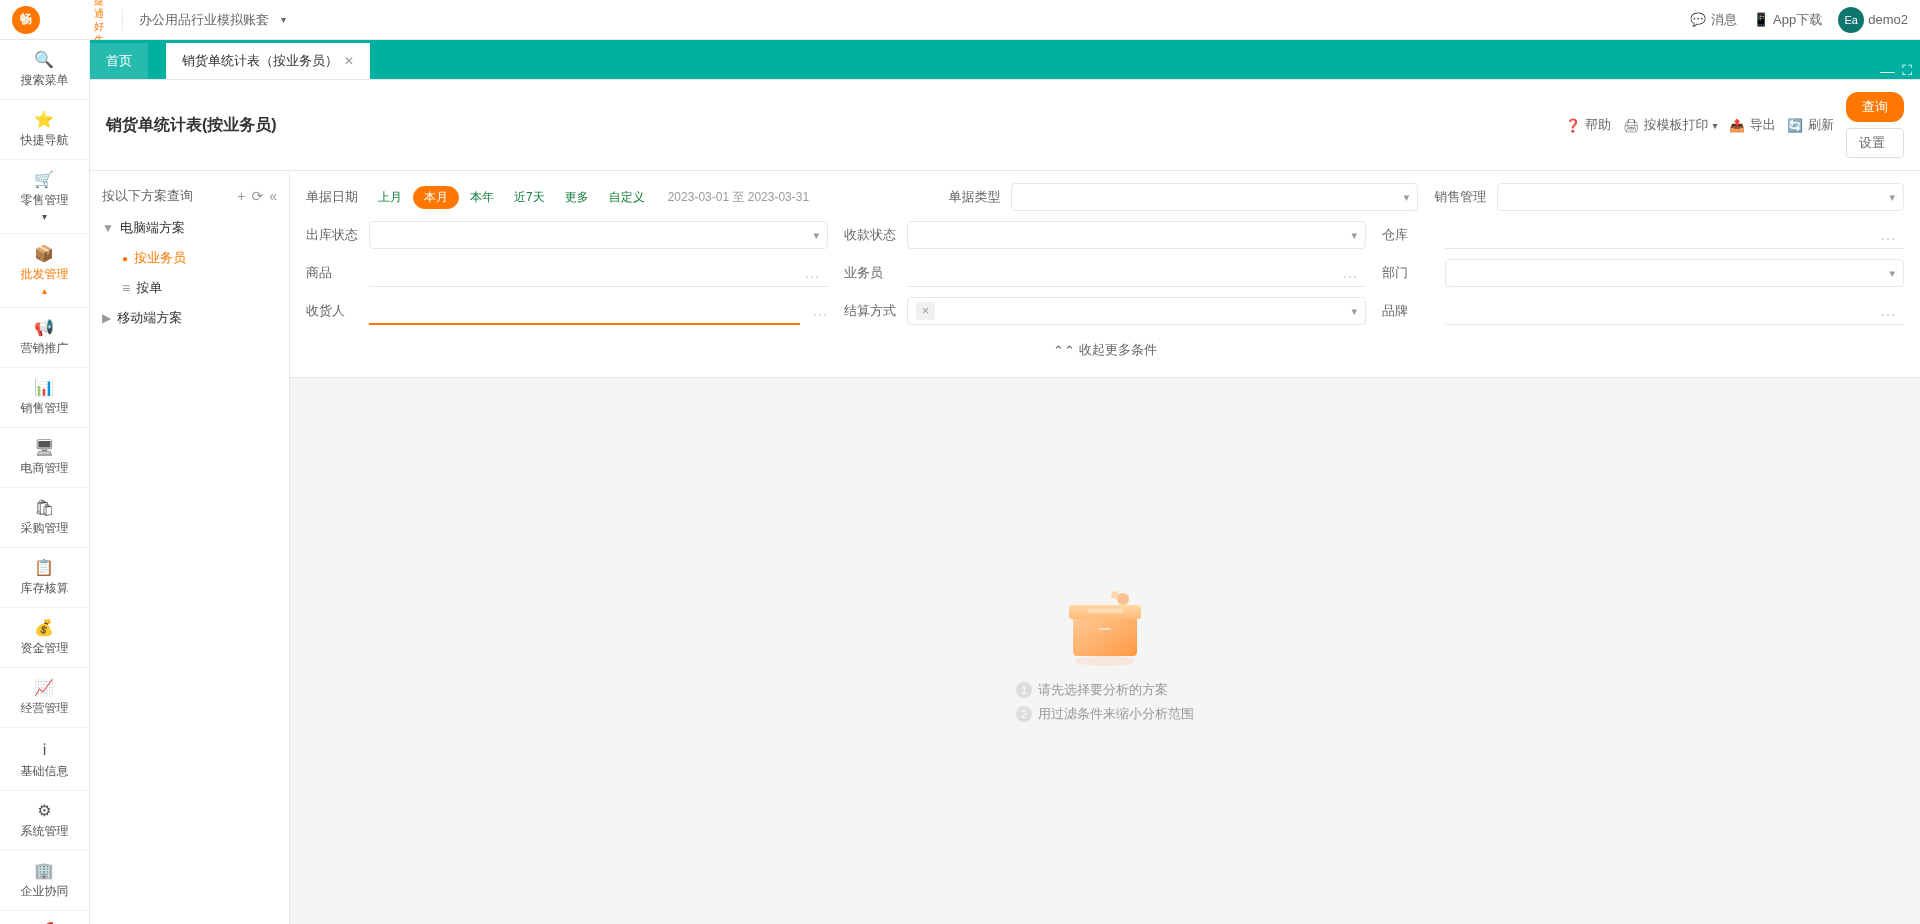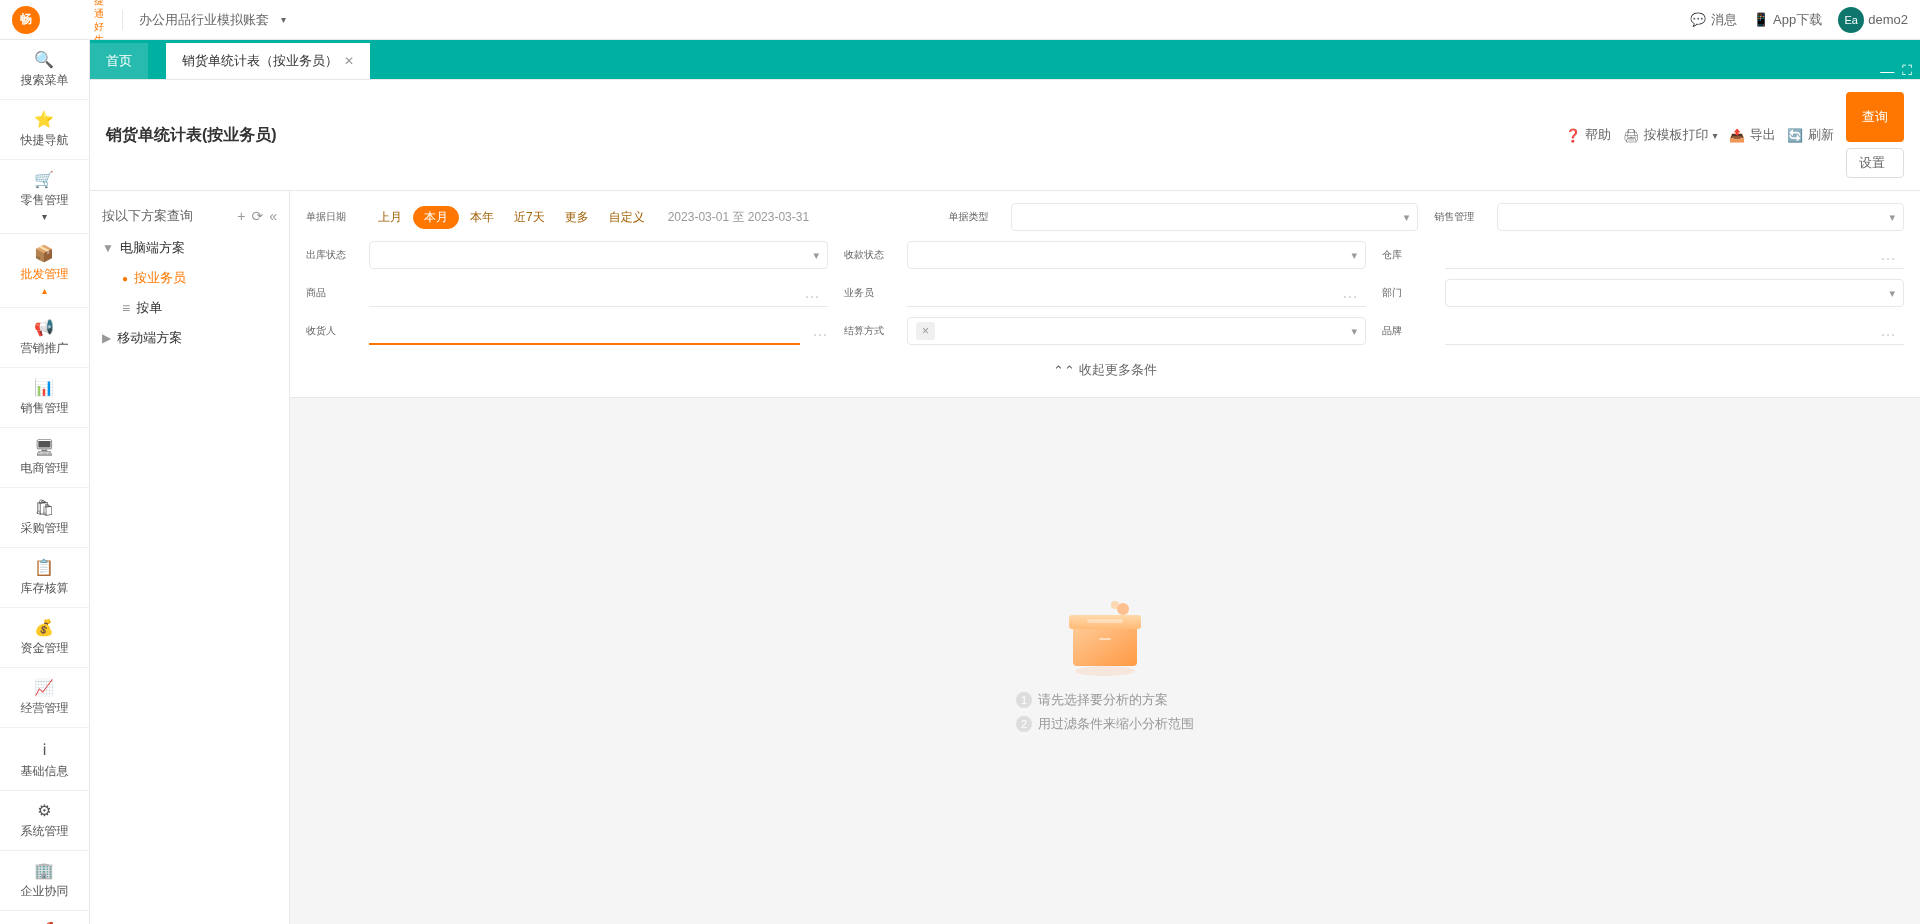--- a/index.html
+++ b/index.html
@@ -34,21 +34,21 @@
     .tab-item { height: 36px; padding: 0 16px; display: flex; align-items: center; gap: 6px; cursor: pointer; font-size: 13px; color: #666; border-top-left-radius: 4px; border-top-right-radius: 4px; background: #f5f5f5; margin-left: 4px; }
     .tab-item.home { background: transparent; color: #ff7700; font-weight: 500; }
     .tab-item.active { background: #fff; color: #333; border: 1px solid #e8e8e8; border-bottom: 1px solid #fff; }
     .tab-close { font-size: 12px; color: #999; cursor: pointer; }
 
     
     .page-header { background: #fff; padding: 12px 16px; display: flex; align-items: center; justify-content: space-between; border-bottom: 1px solid #e8e8e8; }
     .page-title { font-size: 16px; font-weight: 600; color: #333; }
     .page-actions { display: flex; align-items: center; gap: 12px; }
     .page-action-btn { display: flex; align-items: center; gap: 4px; color: #666; font-size: 13px; cursor: pointer; }
-    .page-action-btn.query-btn { background: #ff7700; color: #fff; padding: 16px 16px; border-radius: 4px; border: none; cursor: pointer; font-size: 13px; }
+    .page-action-btn.query-btn { background: #ff7700; color: #fff; padding: 6px 16px; border-radius: 12px; border: none; cursor: pointer; font-size: 13px; }
     .page-action-btn.set-btn { border: 1px solid #ddd; padding: 5px 12px; border-radius: 4px; color: #666; background: #fff; cursor: pointer; font-size: 13px; }
 
     
     .main-content { display: flex; flex: 1; overflow: hidden; }
 
     
     .left-panel { width: 200px; background: #fff; border-right: 1px solid #e8e8e8; padding: 8px 0; overflow-y: auto; }
     .left-panel-header { padding: 8px 12px; display: flex; align-items: center; justify-content: space-between; font-size: 13px; color: #333; }
     .left-panel-header-title { font-size: 13px; color: #666; }
     .left-panel-actions { display: flex; gap: 6px; }
@@ -59,23 +59,23 @@
     .tree-sub-item.active { color: #ff7700; }
 
     
     .right-panel { flex: 1; display: flex; flex-direction: column; overflow: hidden; }
 
     
     .filter-area { background: #fff; padding: 12px 16px; border-bottom: 1px solid #e8e8e8; }
     .filter-row { display: flex; align-items: center; margin-bottom: 10px; gap: 16px; }
     .filter-row:last-child { margin-bottom: 0; }
     .filter-item { display: flex; align-items: center; gap: 8px; flex: 1; }
-    .filter-label { color: #666; font-size: 10px; white-space: nowrap; min-width: 55px; }
+    .filter-label { color: #666; font-size: 13px; white-space: nowrap; min-width: 55px; }
     .filter-date-buttons { display: flex; align-items: center; gap: 2px; }
-    .date-btn { padding: 2px 8px; font-size: 12px; cursor: pointer; color: #a16207; border: 1px solid transparent; border-radius: 3px; }
+    .date-btn { padding: 2px 8px; font-size: 12px; cursor: pointer; color: #15803d; border: 1px solid transparent; border-radius: 3px; }
     .date-btn.active { background: #ff7700; color: #fff; border-color: #ff7700; border-radius: 12px; padding: 2px 10px; }
     .date-range { font-size: 12px; color: #999; margin-left: 6px; }
     .filter-select { flex: 1; border: 1px solid #e8e8e8; border-radius: 4px; padding: 4px 8px; font-size: 13px; display: flex; align-items: center; justify-content: space-between; cursor: pointer; background: #fff; min-height: 28px; }
     .filter-input { flex: 1; border: 0; border-bottom: 2px solid #ff7700; padding: 4px 4px; font-size: 13px; outline: none; min-height: 28px; color: #333; }
     .filter-dots { color: #ccc; font-size: 16px; margin-left: 4px; cursor: pointer; }
     .filter-tag-x { display: flex; align-items: center; gap: 4px; background: #f0f0f0; border-radius: 3px; padding: 2px 6px; font-size: 12px; }
     .filter-tag-close { cursor: pointer; color: #999; }
     .collapse-btn { display: flex; align-items: center; justify-content: center; color: #666; font-size: 13px; cursor: pointer; padding: 6px; gap: 4px; }
 
     

